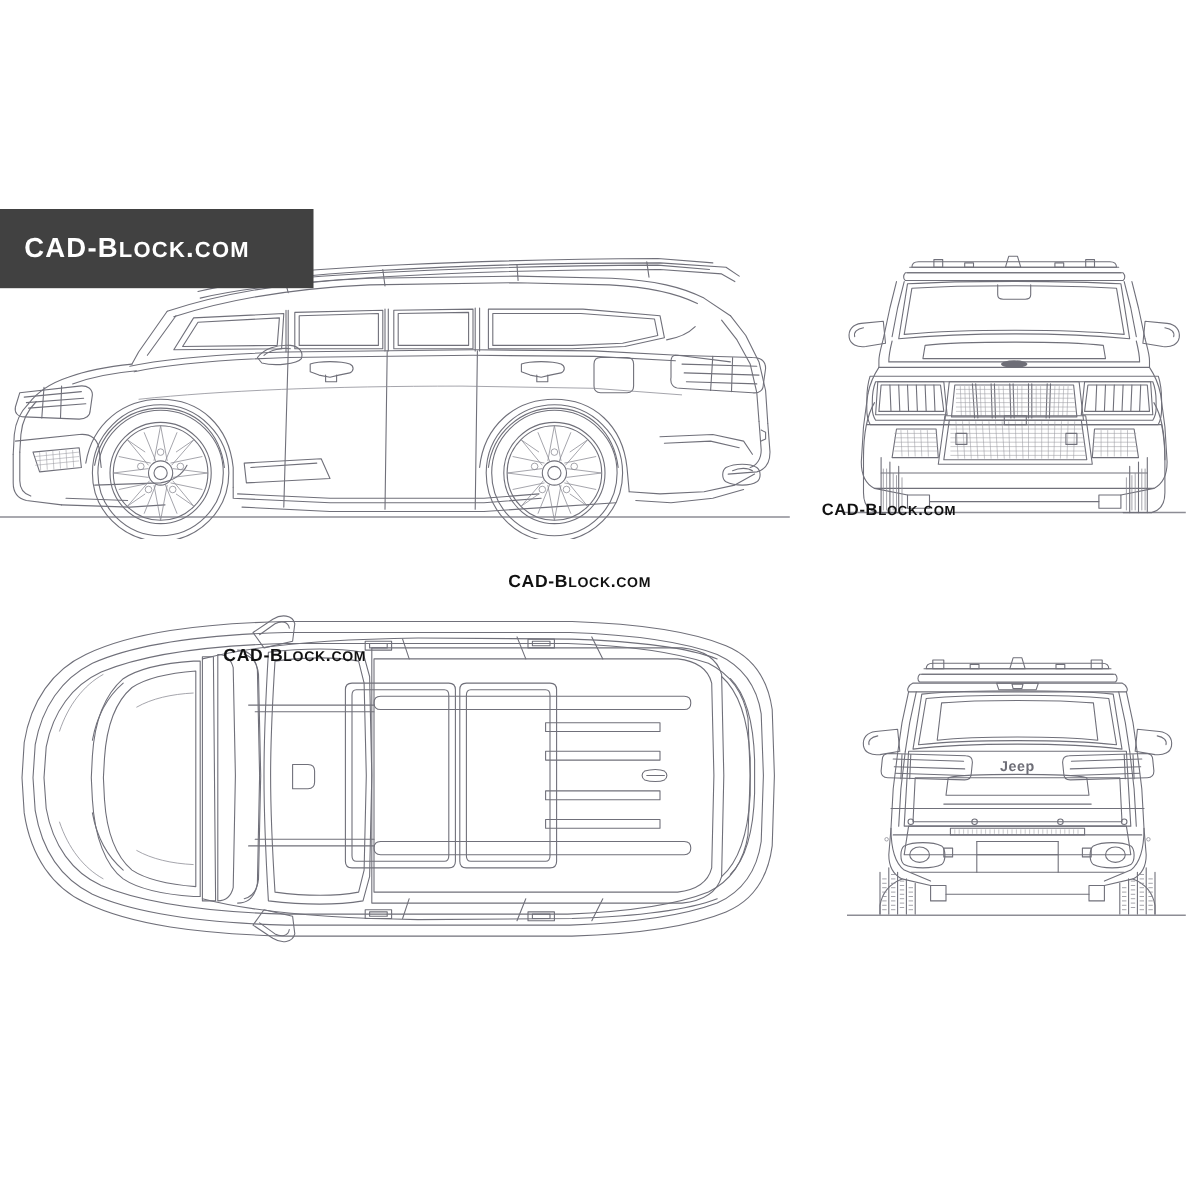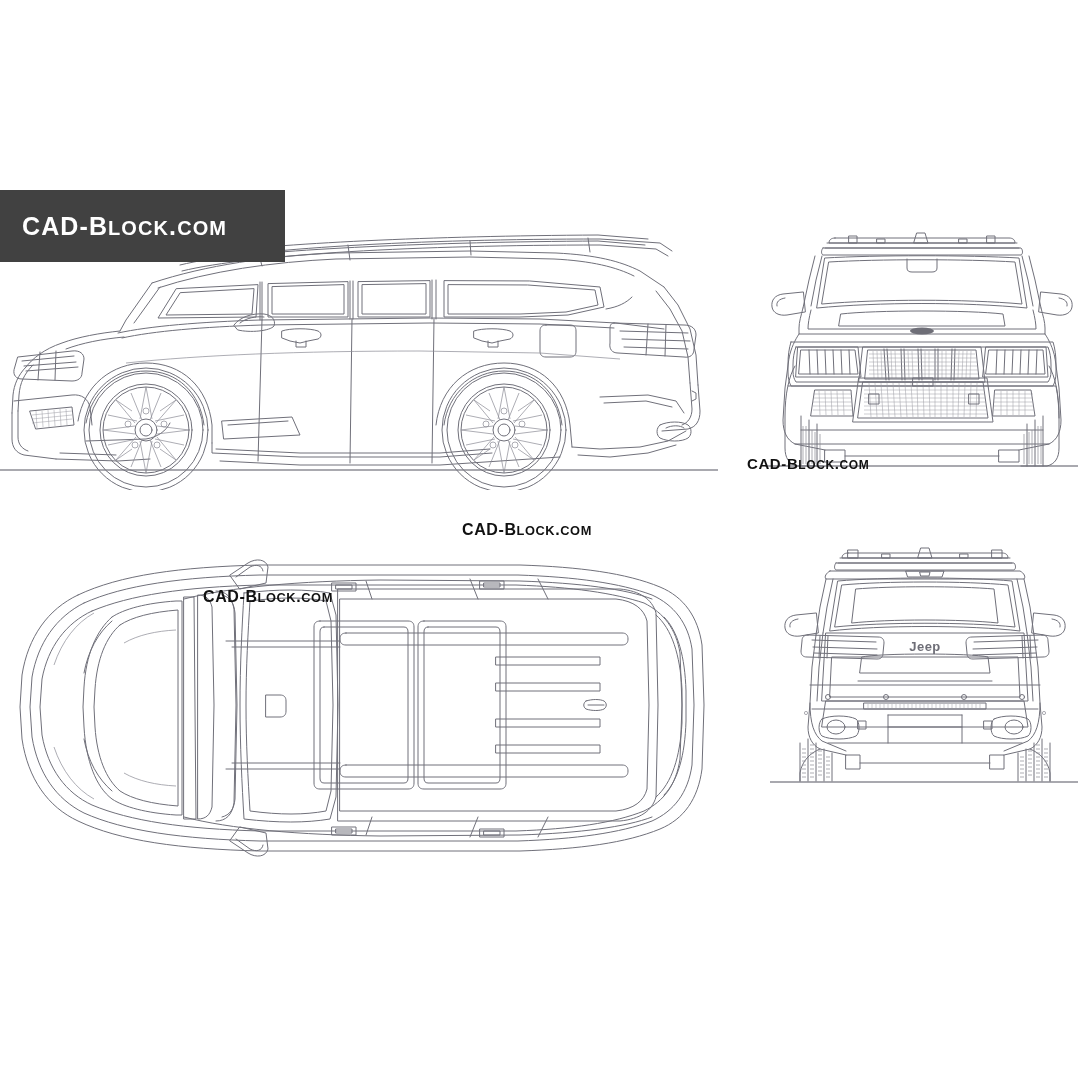--- a/index.html
+++ b/index.html
@@ -365,21 +365,21 @@
     <path class="ln" d="M538 24 L548 44 M538 282 L548 262"></path>
 
     <path class="ln" d="M656 60 C672 74 680 100 682 134 L682 168 C680 202 672 228 656 242"></path>
     <path class="ln" d="M664 62 C678 76 685 102 686 136 L686 166 C685 200 678 226 664 240"></path>
 
     <path class="ln" d="M84 118 C88 96 98 78 112 66 M84 184 C88 206 98 224 112 236"></path>
     <path class="ln-thin" d="M54 110 C62 86 76 68 94 58 M54 192 C62 216 76 234 94 244"></path>
   </svg>
   </div>
 
-  <div class="view" style="left:770px;top:537px;">
+  <div class="view" style="left:770px;top:587px;">
   <svg width="310" height="260" viewBox="0 0 310 260">
     <line class="ground" x1="0" y1="245" x2="308" y2="245"></line>
 
     <path class="ln" d="M70 21 L240 21 M68 26 L242 26"></path>
     <path class="ln" d="M78 16 L232 16 C236 16 238 18 238 21 L72 21 C72 18 74 16 78 16 Z"></path>
     <path class="ln" d="M78 13 L88 13 L88 21 L78 21 Z M222 13 L232 13 L232 21 L222 21 Z"></path>
     <path class="ln" d="M151 11 L159 11 L162 21 L148 21 Z"></path>
     <path class="ln" d="M112 17 L120 17 L120 21 L112 21 Z M190 17 L198 17 L198 21 L190 21 Z"></path>
     <path class="ln" d="M66 26 L244 26 C246 28 246 32 244 33 L66 33 C64 32 64 28 66 26 Z"></path>
 

